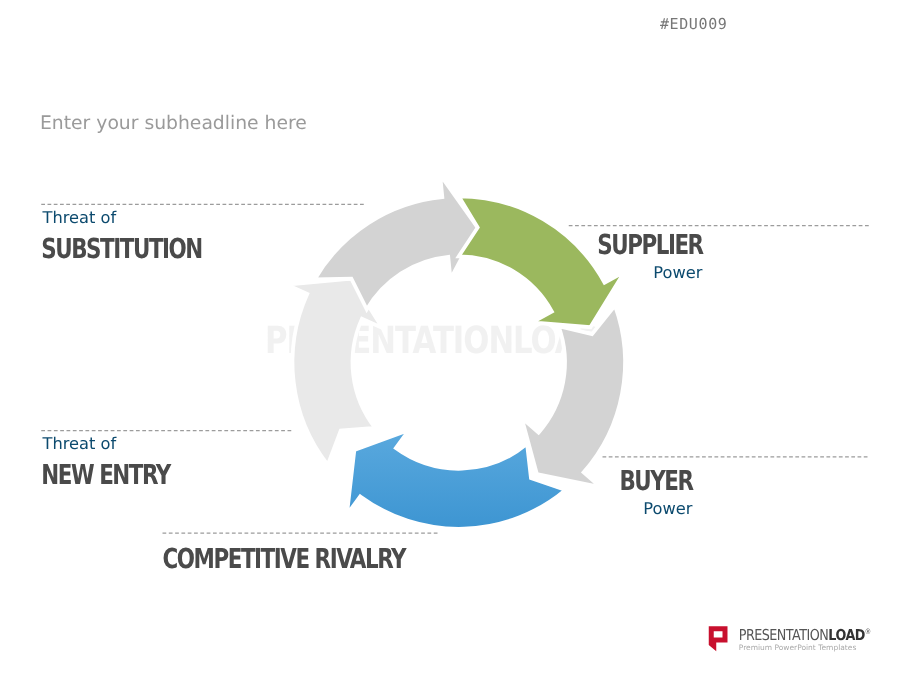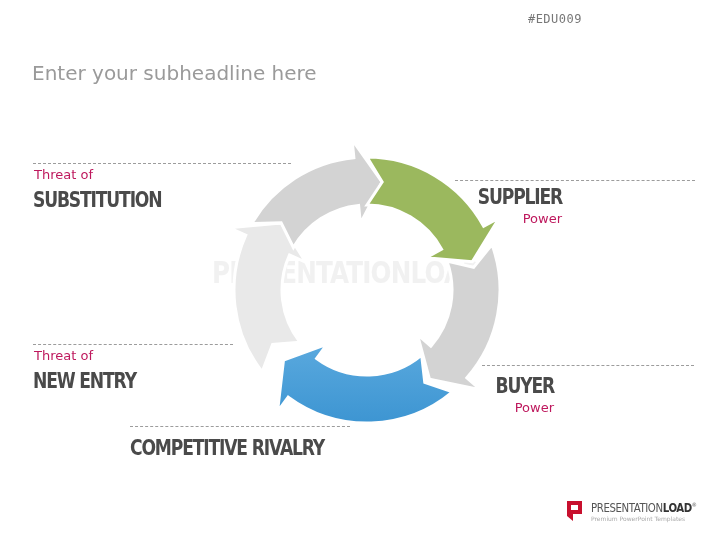--- a/index.html
+++ b/index.html
@@ -1,22 +1,22 @@
 <!DOCTYPE html>
 <html><head>
 <meta charset="utf-8">
 <style>
   html, body { margin: 0; padding: 0; }
   body { width: 727px; height: 545px; background: #ffffff; position: relative; overflow: hidden; font-family: "DejaVu Sans", "Liberation Sans", sans-serif; }
   .slide { position: absolute; left: 0; top: 0; width: 594px; height: 545px; background: #ffffff; }
   .code { position: absolute; right: 12px; top: 12px; font-family: "DejaVu Sans Mono", monospace; font-size: 12px; color: #777777; letter-spacing: 0.5px; }
   .title { position: absolute; left: 32px; top: 33px; font-family: "DejaVu Sans", sans-serif; font-size: 25px; color: #111111; letter-spacing: -0.5px; font-weight: normal; }
-  .subtitle { position: absolute; left: 32px; top: 61px; font-family: "DejaVu Sans", sans-serif; font-size: 20px; color: #9a9a9a; }
+  .subtitle { position: absolute; left: 32px; top: 89px; font-family: "DejaVu Sans", sans-serif; font-size: 15px; color: #9a9a9a; }
   .dash { position: absolute; height: 0; border-top: 1px dashed #9c9c9c; }
-  .lbl-small { position: absolute; font-family: "DejaVu Sans", sans-serif; font-size: 13px; color: #be185d; }
+  .lbl-small { position: absolute; font-family: "DejaVu Sans", sans-serif; font-size: 13px; color: #0c4a6e; }
   .lbl-big { position: absolute; font-family: "DejaVu Sans", "Liberation Sans", sans-serif; font-weight: bold; font-size: 22px; color: #4a4a4a; letter-spacing: -1.5px; transform: scaleX(0.78); white-space: nowrap; }
   .lbl-big.left { transform-origin: left center; }
   .lbl-big.right { transform-origin: right center; text-align: right; }
   .right-align { text-align: center; }
   .diagram { position: absolute; left: 0; top: 0; width: 727px; height: 545px; }
   .watermark { position: absolute; left: 212px; top: 255px; font-family: "DejaVu Sans", sans-serif; font-weight: bold; font-size: 30px; color: rgba(200,200,200,0.25); letter-spacing: -1px; transform: scaleX(0.82); transform-origin: left center; white-space: nowrap; }
   .logo { position: absolute; left: 566px; top: 500px; display: flex; align-items: center; }
   .logo-mark { width: 17px; height: 22px; position: relative; margin-right: 8px; }
   .logo-text { display: flex; flex-direction: column; }
   .logo-name { font-family: "DejaVu Sans", sans-serif; font-size: 12px; color: #555555; letter-spacing: -0.5px; transform: scaleX(0.85); transform-origin: left center; white-space: nowrap; }

